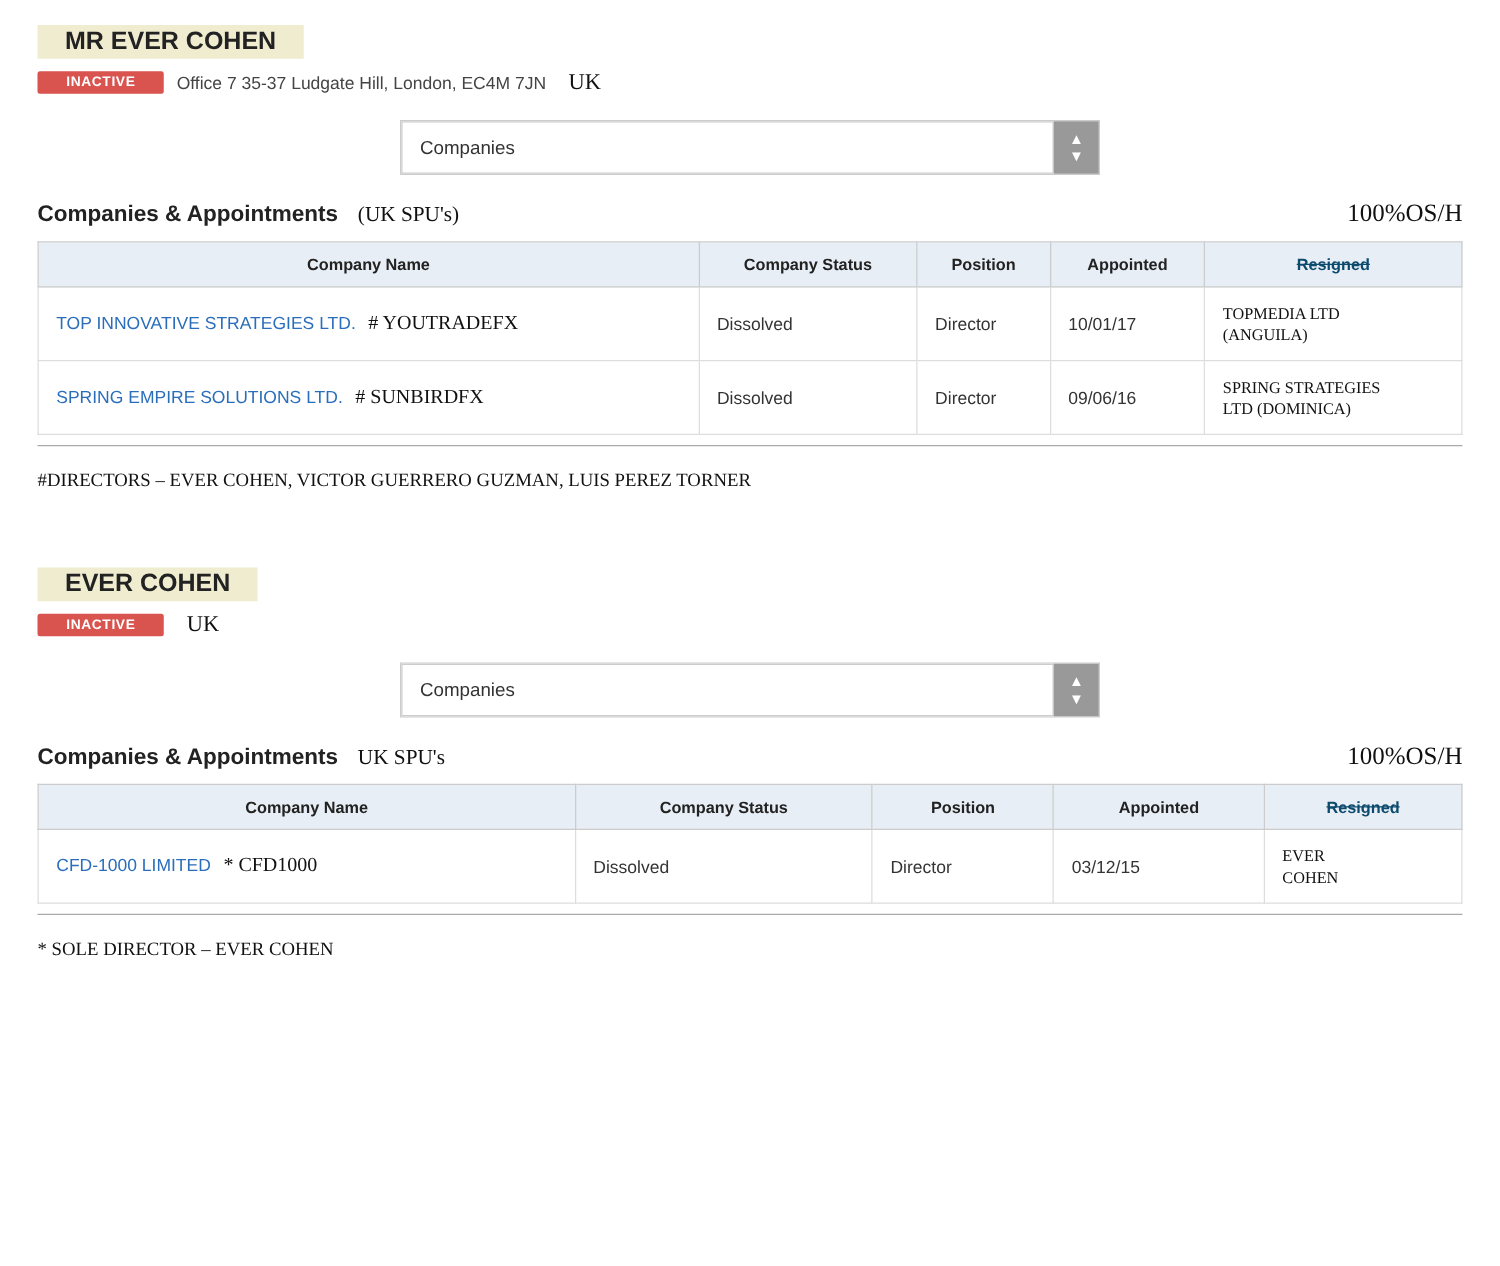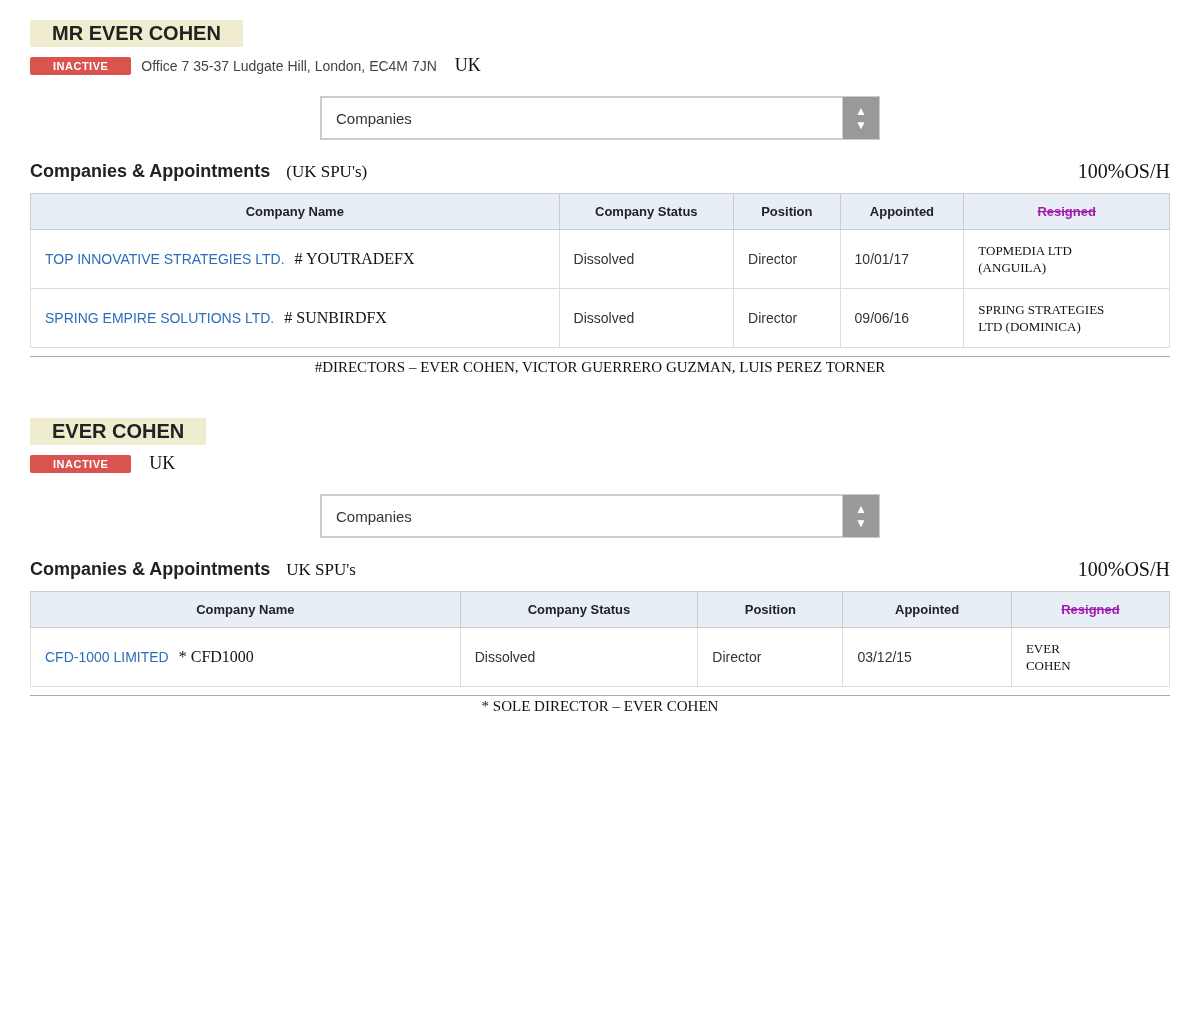--- a/index.html
+++ b/index.html
@@ -141,44 +141,43 @@
     }
 
     .company-link {
       color: #2a6ebb;
       text-decoration: none;
       font-weight: 500;
     }
 
     .resigned-text {
       text-decoration: line-through;
-      color: #a21caf;
+      color: #0c4a6e;
     }
 
     .resigned-handwritten {
       font-family: 'Segoe Script', 'Brush Script MT', cursive;
       font-size: 13px;
       color: #111;
     }
 
     .row-annotation {
       font-family: 'Segoe Script', 'Brush Script MT', cursive;
       font-size: 16px;
       color: #111;
       margin-left: 6px;
     }
 
     .bottom-annotation {
       font-family: 'Segoe Script', 'Brush Script MT', cursive;
       font-size: 15px;
       color: #111;
       margin-top: 8px;
-      padding: 2px 0;
+      padding: 20px 0;
       border-top: 1px solid #aaa;
-      text-align: center;
     }
   </style>
 </head>
 <body>
 
 <div class="person-section">
   <div class="person-name">MR EVER COHEN</div>
   <div class="person-meta">
     <span class="status-badge">INACTIVE</span>
     <span class="address">Office 7 35-37 Ludgate Hill, London, EC4M 7JN</span>

